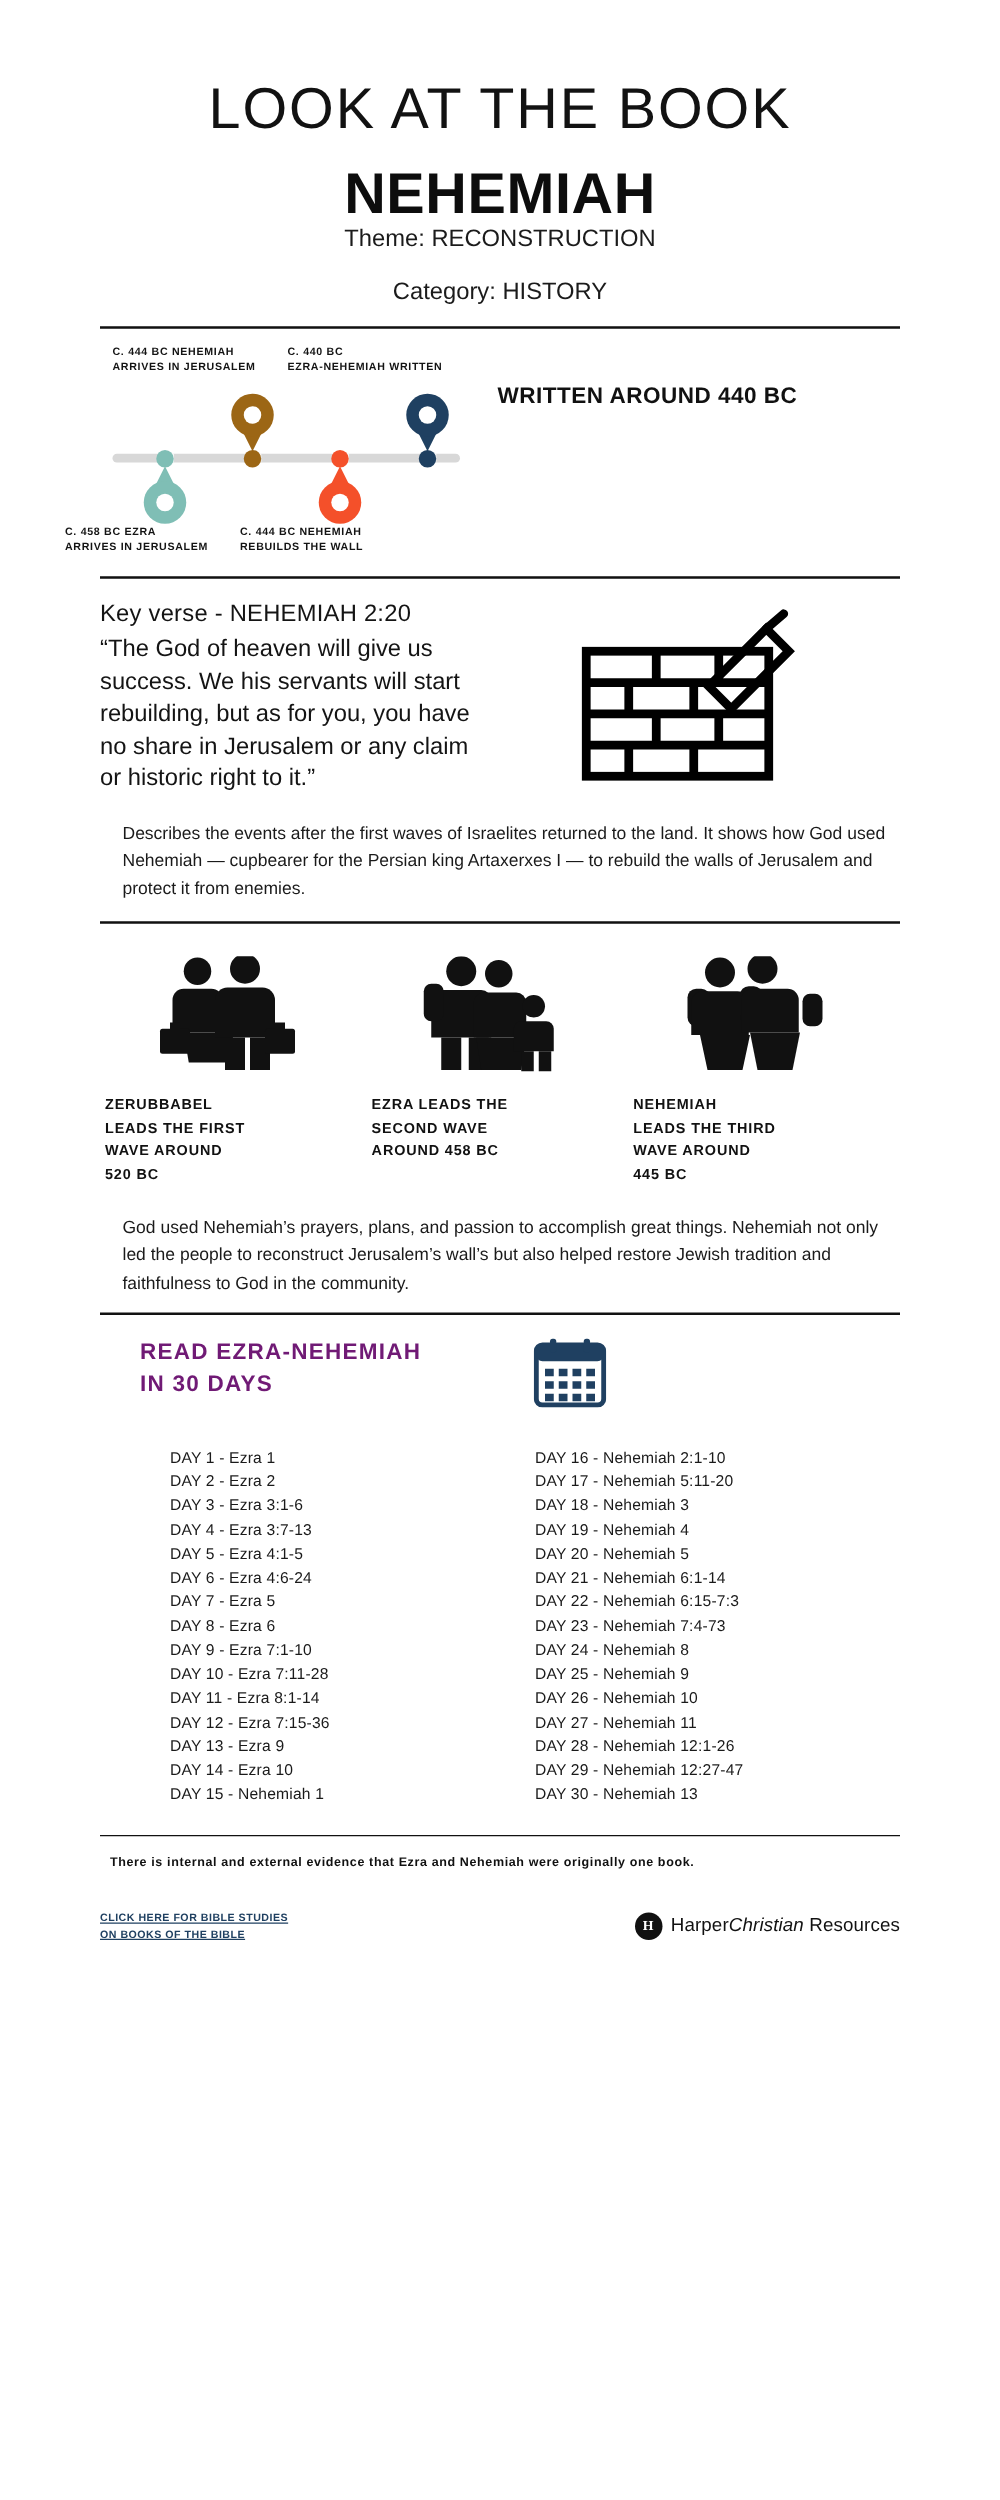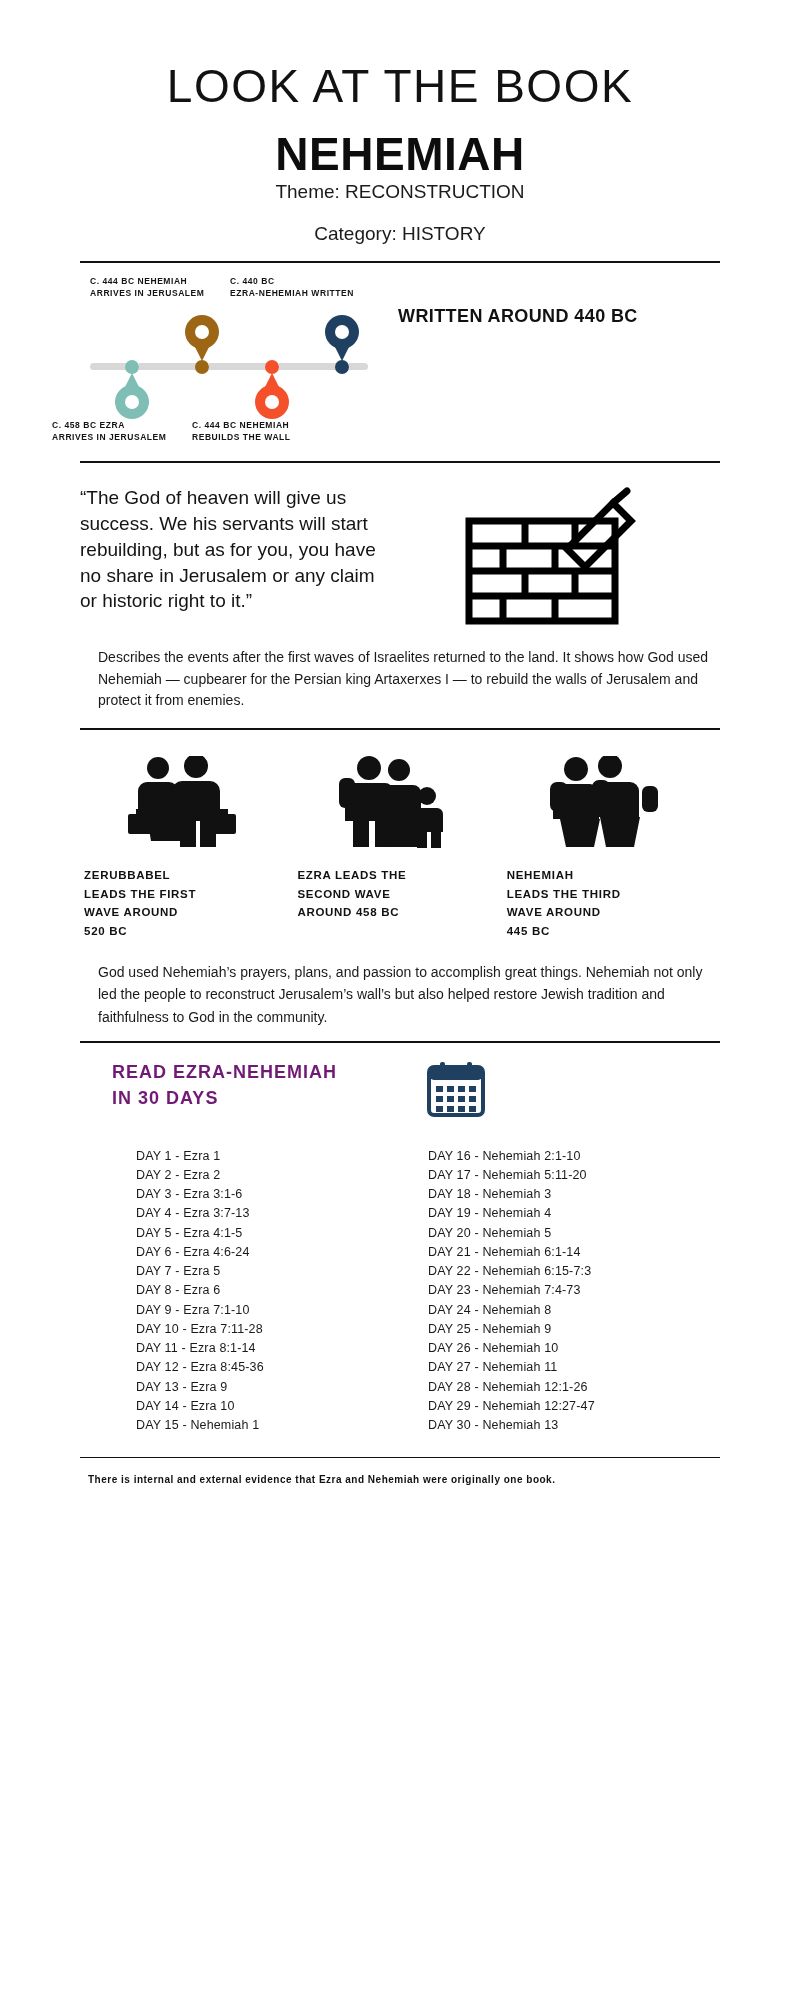--- a/index.html
+++ b/index.html
@@ -121,21 +121,21 @@
   .sum { margin-top: 16px; padding-left: 18px; padding-right: 6px; }
   .sum-h { font-size: 11.5px; font-weight: 700; letter-spacing: 1.2px; color: #111; }
   .sum-b { font-size: 14px; font-weight: 400; line-height: 1.55; color: #1a1a1a; margin-top: 20px; }
 
   .recount {
     font-size: 17px; font-weight: 400; color: #141414;
     margin-top: 12px; padding-left: 6px; letter-spacing: 0.1px;
   }
 
   
-  .waves { display: flex; margin-top: 26px; justify-content: flex-end; }
+  .waves { display: flex; margin-top: 26px; }
   .wave { width: 33.33%; padding-right: 14px; }
   .wave-art { height: 96px; display: flex; align-items: flex-end; justify-content: center; }
   .wave-cap {
     font-size: 11.5px; font-weight: 700; letter-spacing: 0.7px;
     line-height: 1.62; color: #111; margin-top: 14px; white-space: pre-line;
   }
   .wave:nth-child(1) .wave-cap, .wave:nth-child(2) .wave-cap { padding-left: 4px; }
 
   .closing {
     font-size: 14px; line-height: 1.62; color: #1a1a1a;
@@ -240,20 +240,21 @@
         <h3>WRITTEN AROUND 440 BC</h3>
         <div class="gap2"></div>
       </div>
     </div>
   </div>
 
   <div style="margin-top:12px">
     <div class="rule"></div>
     <div class="kv-sec">
       <div class="kv-left">
+        <div class="kv-title">Key verse - NEHEMIAH 2:20</div>
         <div class="kv-text">“The God of heaven will give us success. We his servants will start rebuilding, but as for you, you have no share in Jerusalem or any claim or historic right to it.”</div>
       </div>
       <div class="kv-right">
         <svg width="175" height="140" viewBox="0 0 175 140">
           <g fill="none" stroke="#000" stroke-width="7">
             <rect x="6" y="34" width="146" height="100"></rect>
             <line x1="6" y1="59" x2="152" y2="59"></line>
             <line x1="6" y1="84" x2="152" y2="84"></line>
             <line x1="6" y1="109" x2="152" y2="109"></line>
             <line x1="62" y1="34" x2="62" y2="59"></line>
@@ -392,21 +393,21 @@
           <div class="plan-item">DAY 2 - Ezra 2</div>
           <div class="plan-item">DAY 3 - Ezra 3:1-6</div>
           <div class="plan-item">DAY 4 - Ezra 3:7-13</div>
           <div class="plan-item">DAY 5 - Ezra 4:1-5</div>
           <div class="plan-item">DAY 6 - Ezra 4:6-24</div>
           <div class="plan-item">DAY 7 - Ezra 5</div>
           <div class="plan-item">DAY 8 - Ezra 6</div>
           <div class="plan-item">DAY 9 - Ezra 7:1-10</div>
           <div class="plan-item">DAY 10 - Ezra 7:11-28</div>
           <div class="plan-item">DAY 11 - Ezra 8:1-14</div>
-          <div class="plan-item">DAY 12 - Ezra 8:45-36</div>
+          <div class="plan-item">DAY 12 - Ezra 7:15-36</div>
           <div class="plan-item">DAY 13 - Ezra 9</div>
           <div class="plan-item">DAY 14 - Ezra 10</div>
           <div class="plan-item">DAY 15 - Nehemiah 1</div>
         </div>
         <div class="plan-col">
           <div class="plan-item">DAY 16 - Nehemiah 2:1-10</div>
           <div class="plan-item">DAY 17 - Nehemiah 5:11-20</div>
           <div class="plan-item">DAY 18 - Nehemiah 3</div>
           <div class="plan-item">DAY 19 - Nehemiah 4</div>
           <div class="plan-item">DAY 20 - Nehemiah 5</div>
@@ -421,15 +422,23 @@
           <div class="plan-item">DAY 29 - Nehemiah 12:27-47</div>
           <div class="plan-item">DAY 30 - Nehemiah 13</div>
         </div>
       </div>
     </div>
   </div>
 
   <div style="margin-top:22px">
     <div class="rule-thin"></div>
     <div class="foot-note">There is internal and external evidence that Ezra and Nehemiah were originally one book.</div>
+    <div class="foot-bar">
+      <a class="foot-link" href="#">CLICK HERE FOR BIBLE STUDIES
+ON BOOKS OF THE BIBLE</a>
+      <div class="brand">
+        <div class="brand-mark">H</div>
+        <div class="brand-txt"><span>Harper</span><span class="it">Christian</span><span> Resources</span></div>
+      </div>
+    </div>
   </div>
 
 </div>
 
 </body></html>

